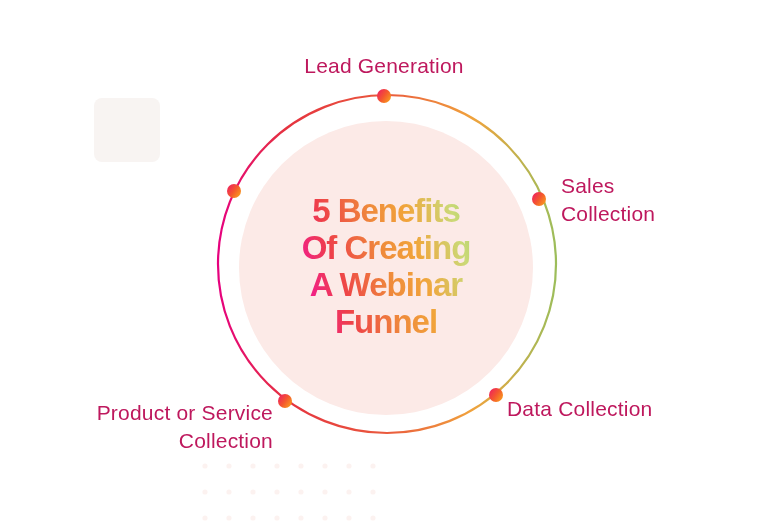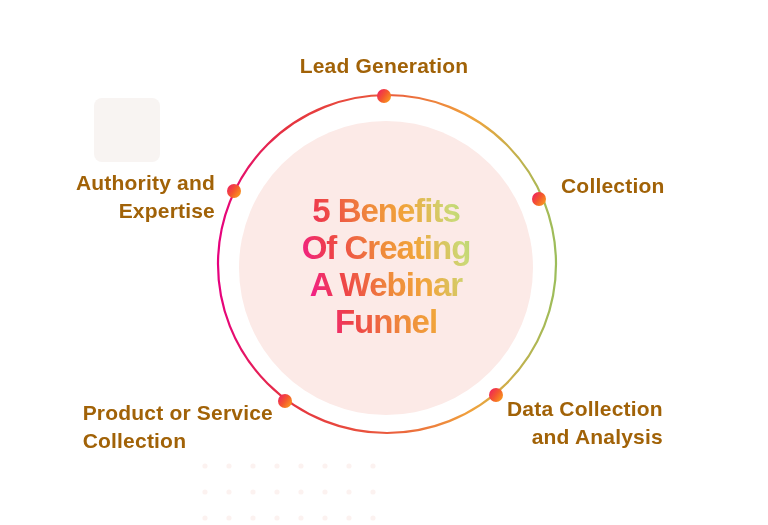--- a/index.html
+++ b/index.html
@@ -6,28 +6,28 @@
   .stage{
     position:relative;width:768px;height:525px;background:#ffffff;
     overflow:hidden;font-family:"Liberation Sans",sans-serif;
   }
   .stage svg{position:absolute;left:0;top:0;}
   .corner-smudge{
     position:absolute;left:94px;top:98px;width:66px;height:64px;
     background:#f8f4f2;border-radius:8px;
   }
   .benefit-label{
-    position:absolute;color:#a16207;font-size:21px;font-weight:bold;
+    position:absolute;color:#be185d;font-size:21px;font-weight:normal;
     line-height:28px;letter-spacing:0.2px;white-space:nowrap;
   }
   .benefit-label span{display:block;}
   .lbl-top{left:384px;top:52px;transform:translateX(-50%);text-align:center;}
   .lbl-right-up{left:561px;top:172px;text-align:left;}
   .lbl-right-down{left:507px;top:395px;text-align:right;}
-  .lbl-left-down{right:495px;top:399px;text-align:left;}
+  .lbl-left-down{right:495px;top:399px;text-align:right;}
   .lbl-left-up{right:553px;top:169px;text-align:right;}
   .title-line{
     font-family:"Liberation Sans",sans-serif;font-weight:bold;
     font-size:33px;letter-spacing:-1px;
   }
 </style>
 </head>
 <body>
 
 <div class="stage">
@@ -110,31 +110,27 @@
       <text class="title-line" x="386" y="296">A Webinar</text>
       <text class="title-line" x="386" y="333">Funnel</text>
     </g>
   </svg>
 
   <div class="benefit-label lbl-top">
     <span>Lead Generation</span>
   </div>
 
   <div class="benefit-label lbl-right-up">
+    <span>Sales</span>
     <span>Collection</span>
   </div>
 
   <div class="benefit-label lbl-right-down">
     <span>Data Collection</span>
-    <span>and Analysis</span>
   </div>
 
   <div class="benefit-label lbl-left-down">
     <span>Product or Service</span>
     <span>Collection</span>
   </div>
 
-  <div class="benefit-label lbl-left-up">
-    <span>Authority and</span>
-    <span>Expertise</span>
-  </div>
 
 </div>
 
 </body></html>

